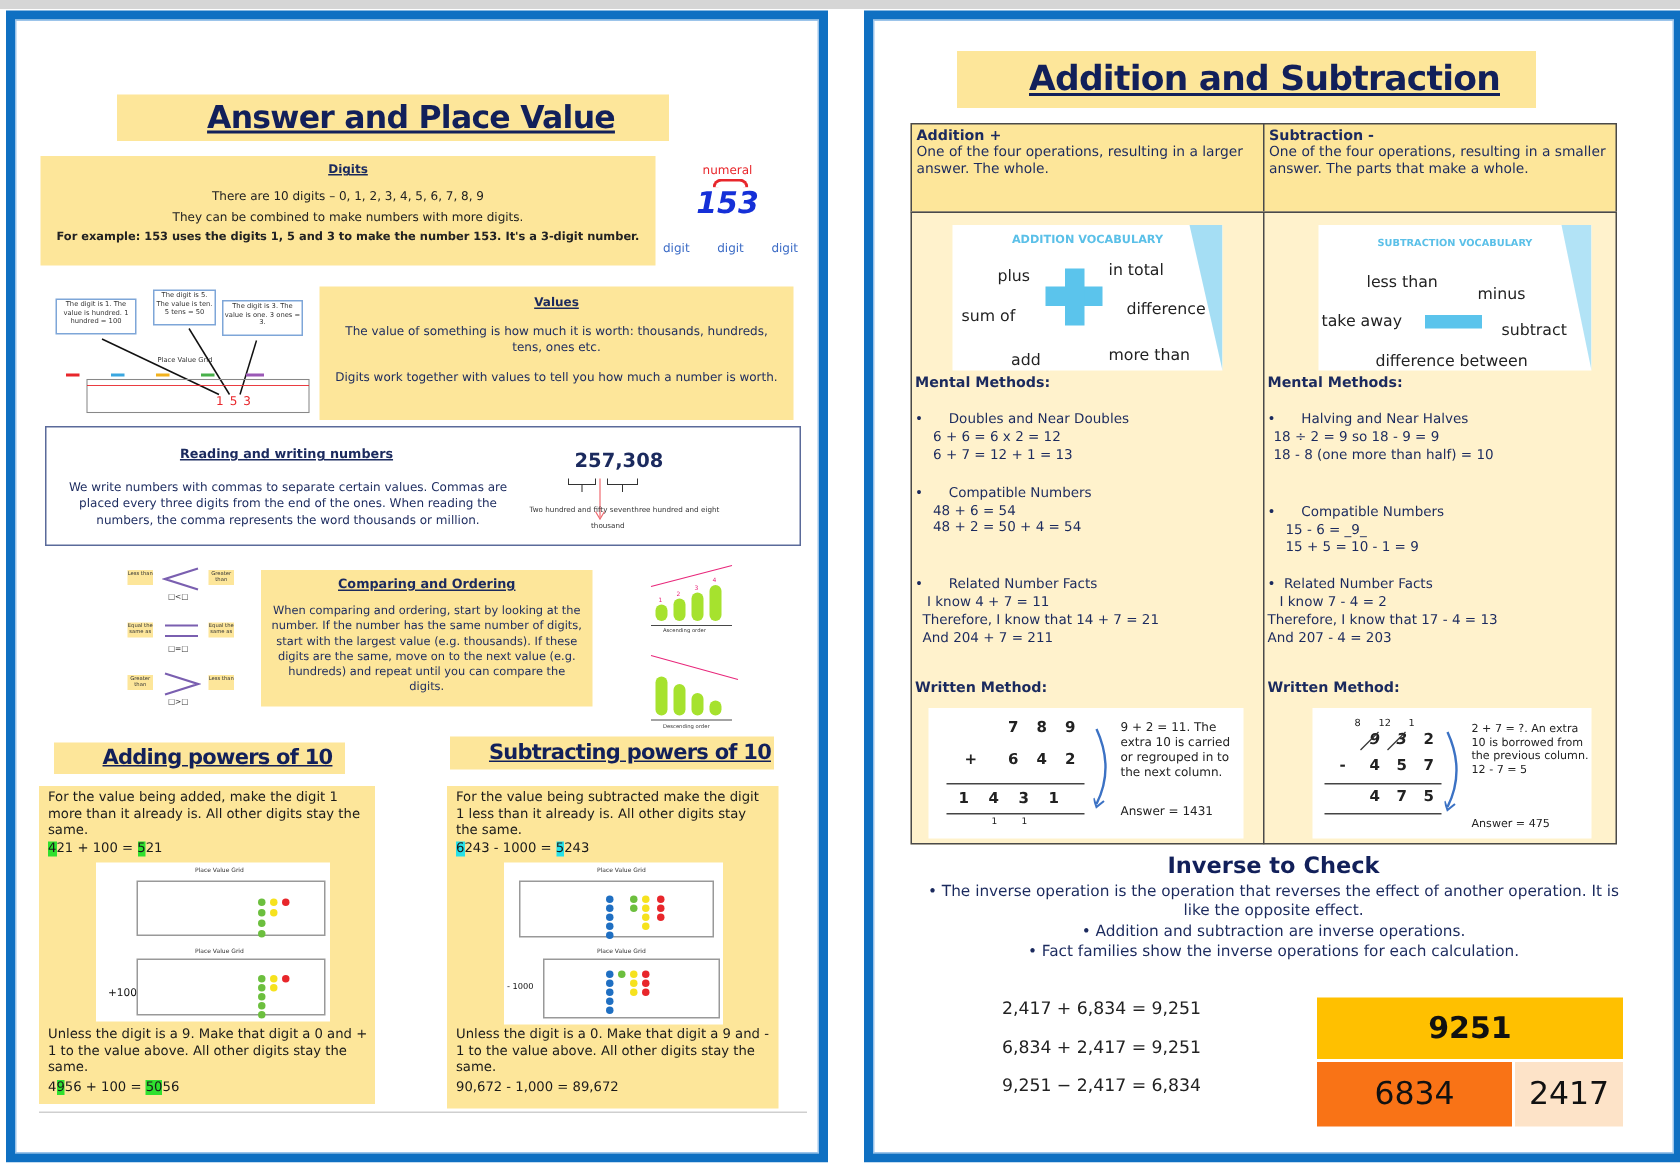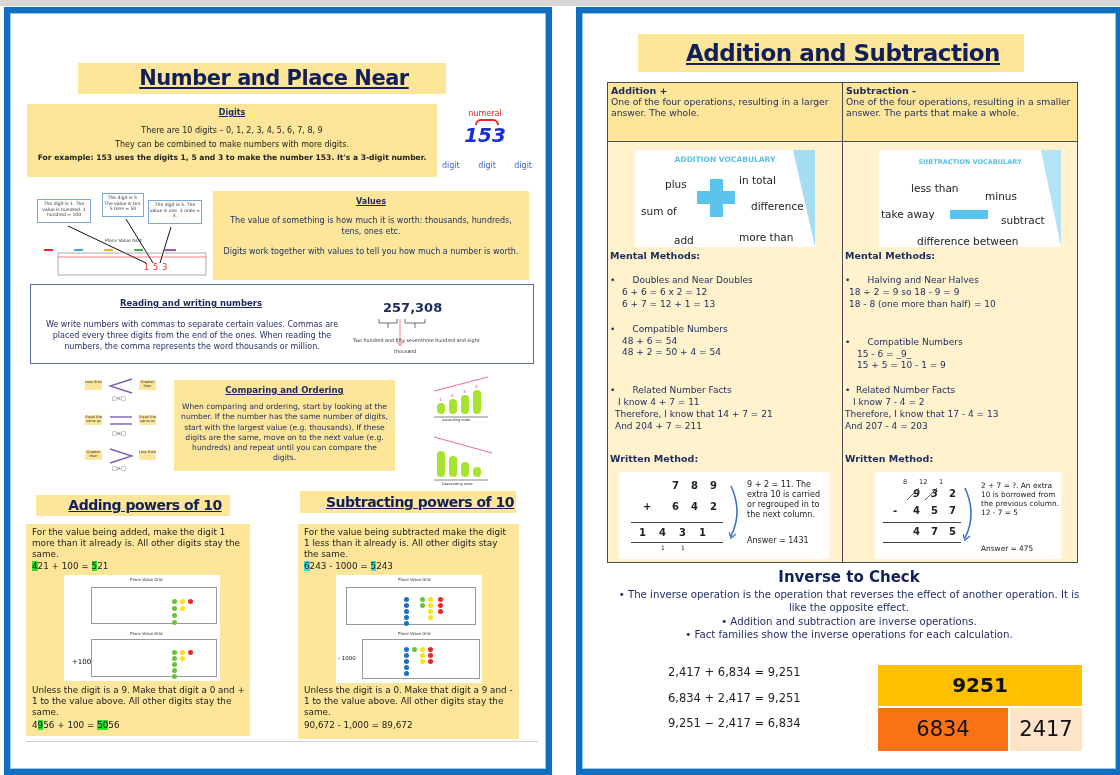--- a/index.html
+++ b/index.html
@@ -34,21 +34,21 @@
   .fact { position: absolute; font-size: 11.5px; color: #222; white-space: nowrap; }
 </style>
 </head>
 <body>
 
 <div class="topstrip"></div>
 
 <div id="page-left" class="page">
 
   <div class="abs yellow" style="left:68px;top:50px;width:368px;height:31px;">
-    <div class="big-title" style="font-size:21px;line-height:31px;">Number and Place Near</div>
+    <div class="big-title" style="font-size:21px;line-height:31px;">Answer and Place Value</div>
   </div>
 
   <div class="abs yellow" style="left:17px;top:91px;width:410px;height:73px;padding-top:4px;">
     <div class="sec-title" style="font-size:8px;">Digits</div>
     <div class="body-s" style="margin-top:8px;font-size:8px;color:#222;">There are 10 digits – 0, 1, 2, 3, 4, 5, 6, 7, 8, 9</div>
     <div class="body-s" style="margin-top:3px;font-size:8px;color:#222;">They can be combined to make numbers with more digits.</div>
     <div class="body-s" style="margin-top:3px;font-size:7.6px;font-weight:bold;color:#222;">For example: 153 uses the digits 1, 5 and 3 to make the number 153. It's a 3-digit number.</div>
   </div>
   <div class="abs" style="left:432px;top:96px;width:90px;height:64px;">
     <div style="position:absolute;left:0;width:86px;text-align:center;font-size:8px;color:#e8262b;top:0;">numeral</div>

